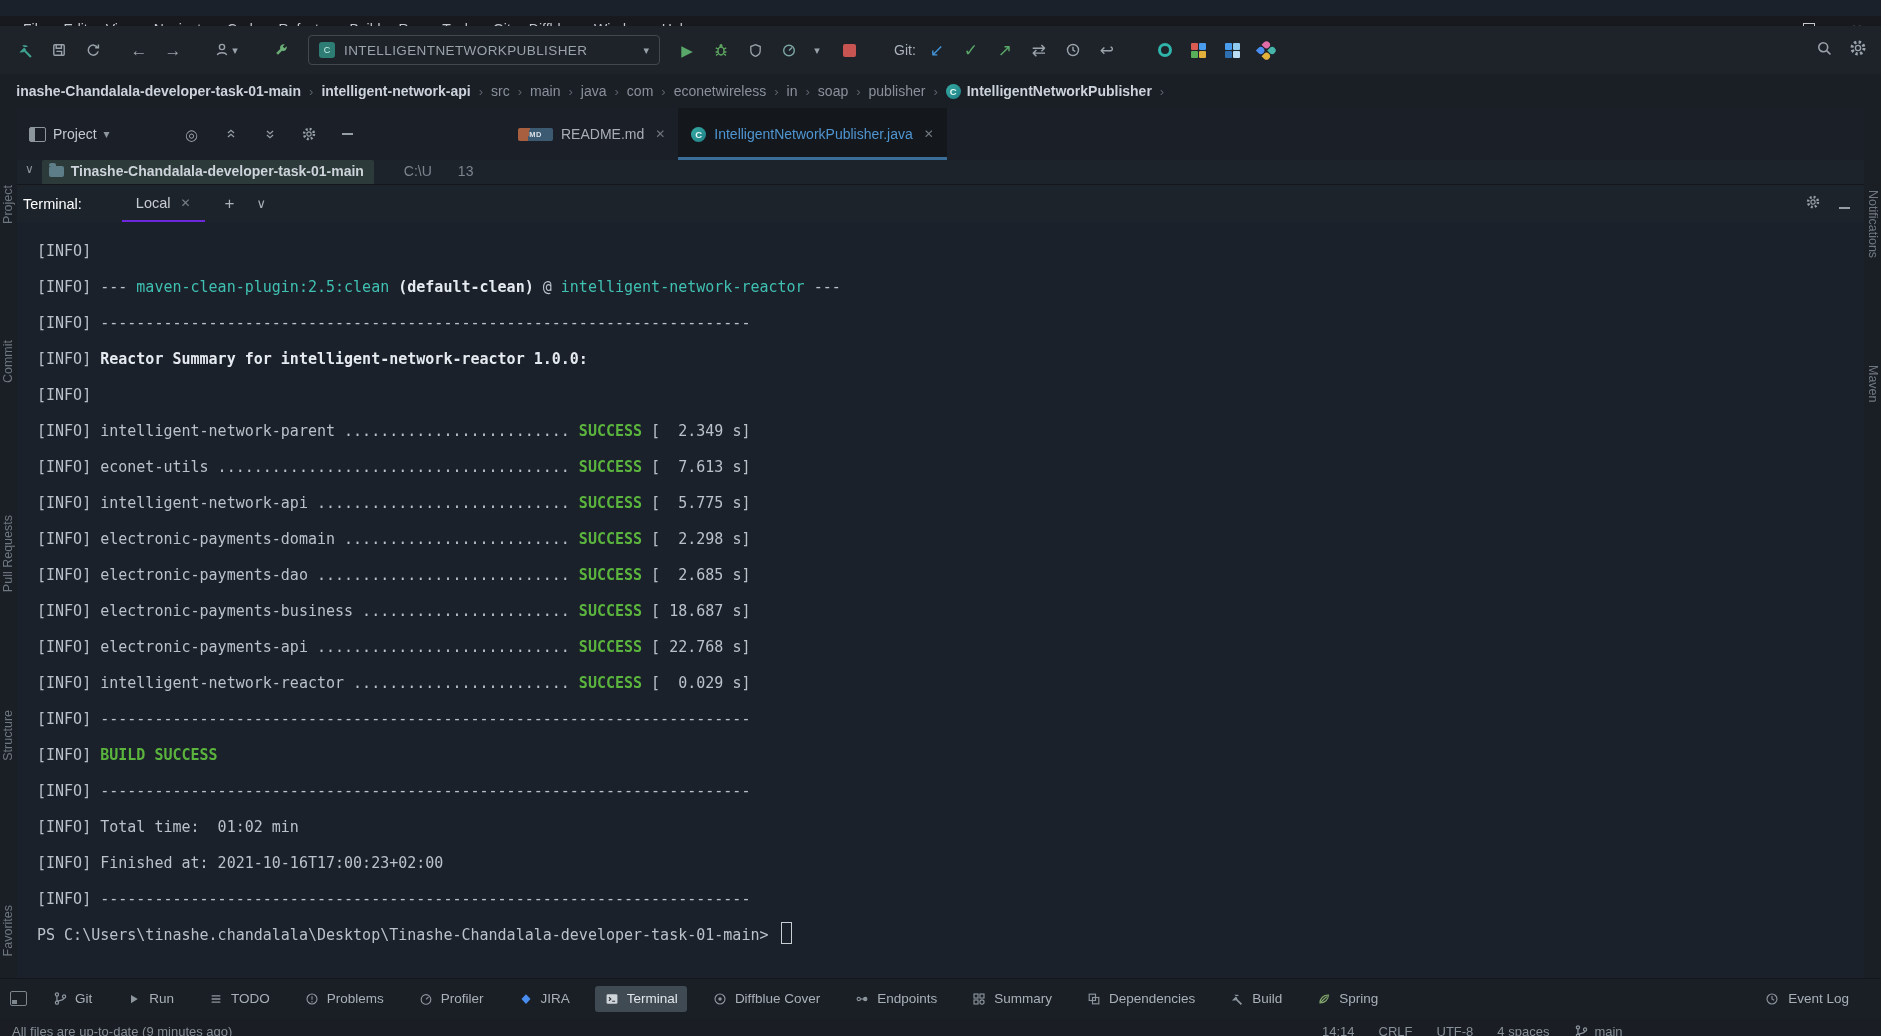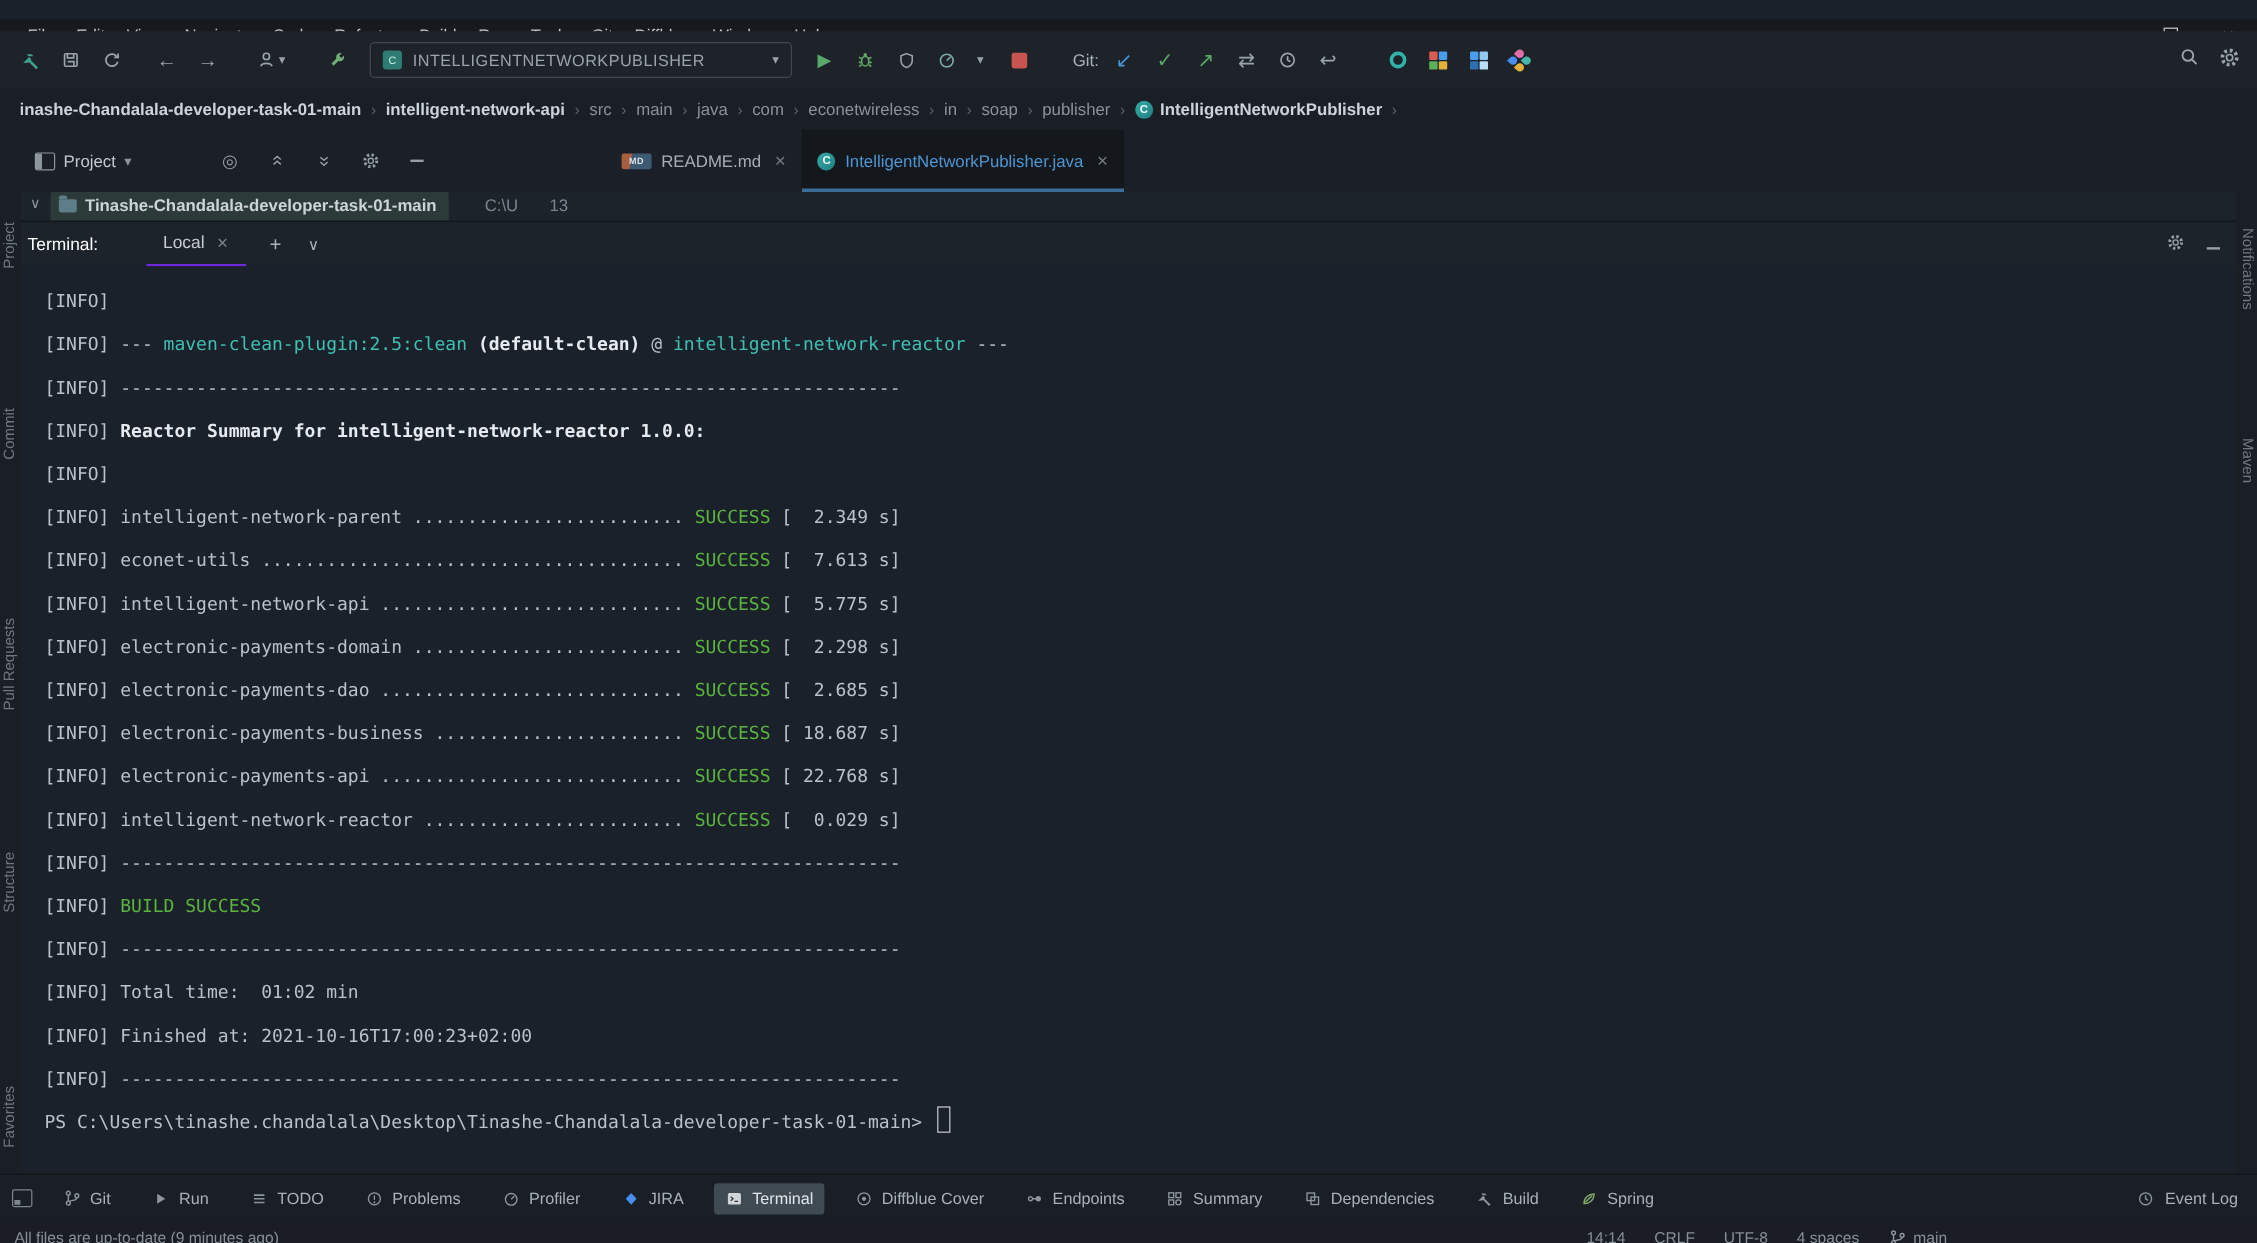--- a/index.html
+++ b/index.html
@@ -44,21 +44,21 @@
   .project-header{display:flex;align-items:center;gap:7px;padding-left:12px;width:488px;box-sizing:border-box;flex:none;}
   .ph-title{font-size:14px;color:#c3c9d0;}
   .ph-caret{color:#8d949c;font-size:12px;}
   .ph-tool{width:32px;height:32px;display:flex;align-items:center;justify-content:center;color:#969ea6;}
   .ph-gap{width:52px;}
   .panel-ico{width:15px;height:13px;border:1.3px solid #8d959d;border-radius:2px;position:relative;}
   .panel-ico:before{content:"";position:absolute;left:0;top:0;bottom:0;width:5px;background:#8d959d;}
   .tab{display:flex;align-items:center;gap:8px;padding:0 13px;font-size:14px;color:#a7aeb6;flex:none;}
   .tab.active{background:#14181d;color:#4f95d1;box-shadow:inset 0 -3px 0 #3a6e99;}
   .tab-close{color:#71787f;font-size:12px;margin-left:3px;}
-  .md-badge{width:25px;height:13px;border-radius:2px;background:linear-gradient(100deg,#a85f3f 0 32%,#3d5a73 32%);color:#d9e1e7;font-size:7.5px;font-weight:bold;display:flex;align-items:center;justify-content:center;letter-spacing:.5px;}
+  .md-badge{width:35px;height:13px;border-radius:2px;background:linear-gradient(100deg,#a85f3f 0 32%,#3d5a73 32%);color:#d9e1e7;font-size:7.5px;font-weight:bold;display:flex;align-items:center;justify-content:center;letter-spacing:.5px;}
 
   
   .treerow{position:absolute;left:17px;top:160px;right:17px;height:24px;background:#1d232b;overflow:hidden;display:flex;align-items:flex-start;gap:8px;padding-left:8px;font-size:14px;box-sizing:border-box;}
   .tree-chevron{color:#8d959d;font-size:12px;margin-top:2px;}
   .tree-select{display:flex;align-items:center;gap:7px;background:#2c3a39;border-radius:2px;padding:3px 10px 6px 7px;}
   .folder-ico{width:15px;height:11px;background:#5d7d88;border-radius:2px 2px 2px 2px;position:relative;}
   .folder-ico:before{content:"";position:absolute;left:0;top:-3px;width:7px;height:3px;background:#5d7d88;border-radius:2px 2px 0 0;}
   .tree-root{font-weight:bold;color:#ccd3da;white-space:nowrap;}
   .tree-path{color:#7d848d;margin-left:22px;padding-top:3px;}
   .tree-badge{color:#7d848d;margin-left:18px;padding-top:3px;}
@@ -69,31 +69,31 @@
   .term-tab{margin-left:40px;height:100%;display:flex;align-items:center;gap:10px;padding:0 14px;border-bottom:2px solid #6d28d9;color:#c7ccd2;box-sizing:border-box;}
   .term-x{color:#798088;font-size:12px;}
   .term-plus{color:#a9b1b9;font-size:17px;margin-left:20px;}
   .term-caret{color:#a9b1b9;font-size:13px;margin-left:22px;}
   .term-right{margin-left:auto;display:flex;gap:18px;margin-right:14px;align-items:center;color:#969ea6;}
 
   .term-body{position:absolute;left:17px;top:222px;right:17px;bottom:58px;background:#1b212a;
              font-family:"DejaVu Sans Mono",monospace;font-size:15px;line-height:36px;
              padding:11px 0 0 20px;white-space:pre;overflow:hidden;box-sizing:border-box;}
   .term-line{height:36px;}
-  .c-p{color:#b9c1c9;} .c-c{color:#3fc0b2;} .c-g{color:#5ab43d;} .c-b{color:#e4eaef;font-weight:bold;}
+  .c-p{color:#b9c1c9;} .c-c{color:#3fc0b2;} .c-g{color:#5ab43d;font-weight:bold;} .c-b{color:#e4eaef;font-weight:bold;}
   .term-cursor{display:inline-block;width:9px;height:20px;border:1.2px solid #c9ced3;vertical-align:-4px;margin-left:3px;}
 
   
   .toolwindow-bar{position:absolute;left:0;top:978px;width:100%;height:40px;background:#1a1f26;border-top:1px solid #13161a;display:flex;align-items:center;font-size:13.5px;color:#a9b1b8;box-sizing:border-box;}
   .corner-ico{width:15px;height:13px;border:1.3px solid #7d858d;border-radius:2px;margin:0 16px 0 10px;position:relative;flex:none;}
   .corner-ico:before{content:"";position:absolute;left:1px;bottom:1px;width:5px;height:4px;background:#7d858d;}
   .tool-btn{display:flex;align-items:center;gap:7px;padding:5px 9px;border-radius:3px;margin-right:16px;white-space:nowrap;}
   .tool-btn.active{background:#3f4a53;color:#e2e7eb;}
   .tb-ico{display:inline-flex;align-items:center;justify-content:center;width:16px;height:16px;}
-  .event-log{margin-left:auto;display:flex;gap:8px;align-items:center;margin-right:16px;white-space:nowrap;justify-content:center;}
+  .event-log{margin-left:auto;display:flex;gap:8px;align-items:center;margin-right:32px;white-space:nowrap;justify-content:center;}
 
   
   .statusbar{position:absolute;left:0;top:1018px;width:100%;height:26px;background:#1a1e24;font-size:13px;color:#878f97;display:flex;align-items:center;}
   .status-left{margin-left:12px;white-space:nowrap;}
   .status-right{position:absolute;left:1322px;top:0;height:26px;display:flex;gap:24px;align-items:center;white-space:nowrap;}
   .status-item{display:inline-flex;align-items:center;gap:5px;}
 
   
   .edge{position:absolute;top:75px;bottom:58px;width:17px;background:#1a1f25;}
   .edge.left{left:0;} .edge.right{right:0;}

